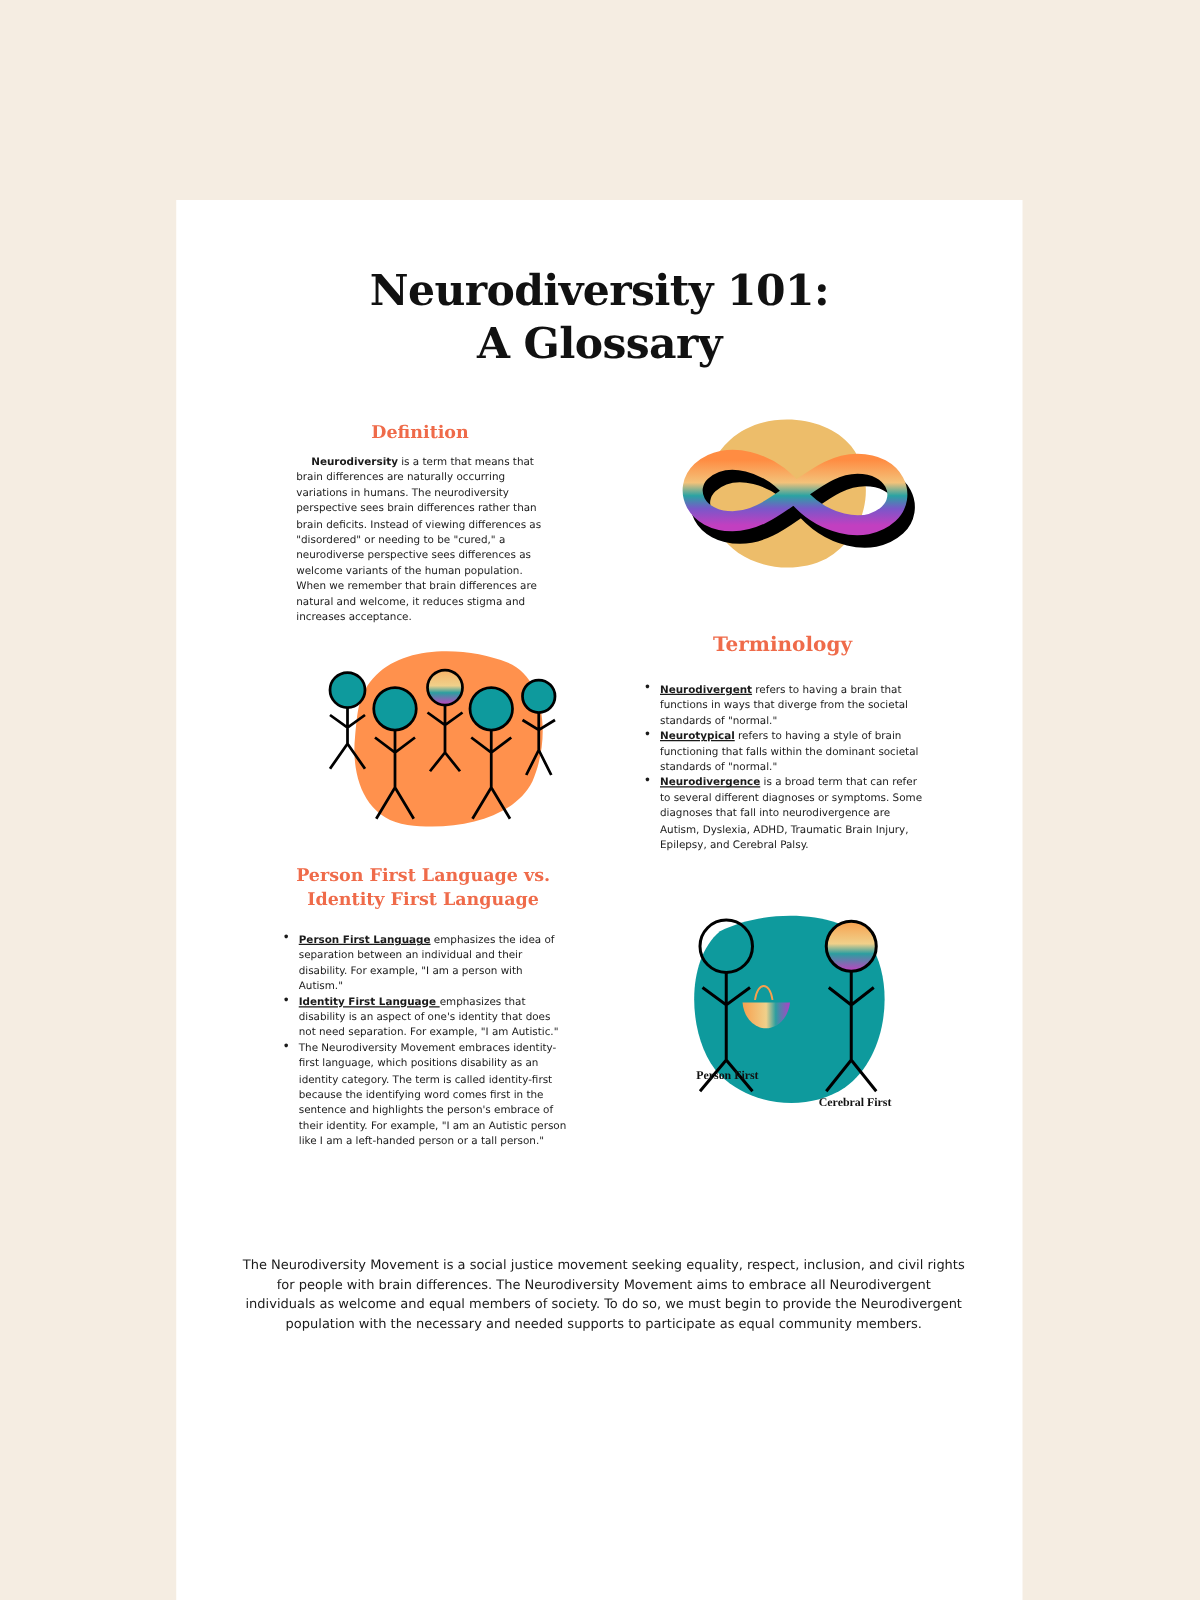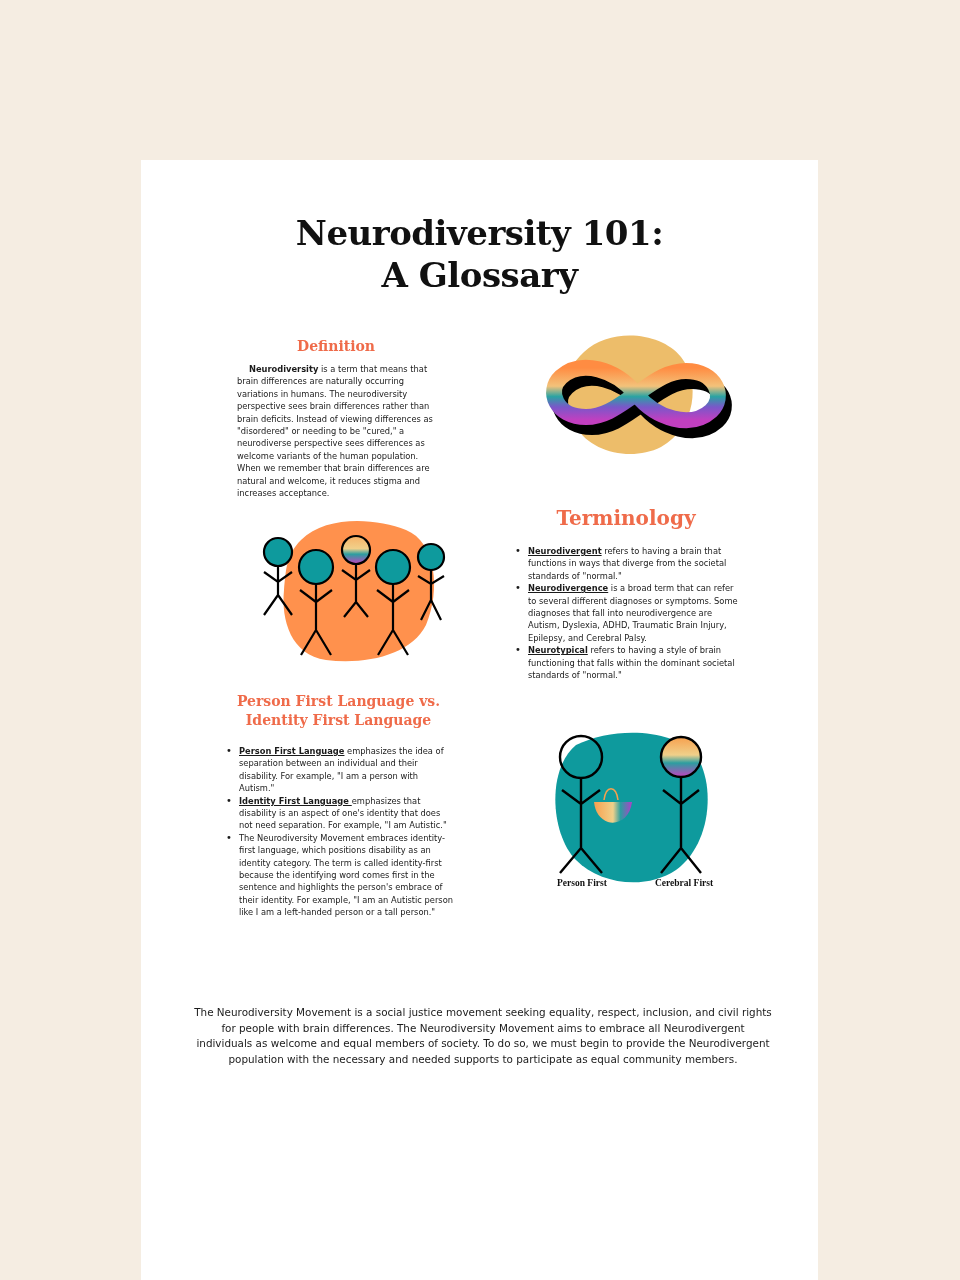--- a/index.html
+++ b/index.html
@@ -63,26 +63,26 @@
       <path d="M60 64 V 110 M44 70 L60 82 L76 70 M60 110 L45 135 M60 110 L75 135"></path>
       <circle cx="100" cy="30" r="14" fill="url(#hg)"></circle>
       <path d="M100 44 V 82 M86 50 L100 60 L114 50 M100 82 L88 97 M100 82 L112 97"></path>
       <circle cx="137" cy="47" r="17" fill="#0e9a9d"></circle>
       <path d="M137 64 V 110 M121 70 L137 82 L153 70 M137 110 L122 135 M137 110 L152 135"></path>
       <circle cx="175" cy="37" r="13" fill="#0e9a9d"></circle>
       <path d="M175 50 V 80 M162 56 L175 64 L188 56 M175 80 L165 100 M175 80 L185 100"></path>
     </g>
   </svg>
 
-  <div class="h2" style="left:390px; top:346px; width:190px; font-size:20px;">Terminology</div>
+  <div class="h2" style="left:390px; top:346px; width:190px; font-size:16px;">Terminology</div>
   <div class="body" style="left:369px; top:385px; width:232px;">
     <ul class="bl">
       <li><u>Neurodivergent</u><span> refers to having a brain that functions in ways that diverge from the societal standards of "normal."</span></li>
+      <li><u>Neurotypical</u><span> refers to having a style of brain functioning that falls within the dominant societal standards of "normal."</span></li>
       <li><u>Neurodivergence</u><span> is a broad term that can refer to several different diagnoses or symptoms. Some diagnoses that fall into neurodivergence are Autism, Dyslexia, ADHD, Traumatic Brain Injury, Epilepsy, and Cerebral Palsy.</span></li>
-      <li><u>Neurotypical</u><span> refers to having a style of brain functioning that falls within the dominant societal standards of "normal."</span></li>
     </ul>
   </div>
 
   <div class="h2" style="left:70px; top:532px; width:255px; font-size:14px; line-height:19px;">
     <div>Person First Language vs.</div>
     <div>Identity First Language</div>
   </div>
   <div class="body" style="left:80px; top:585px; width:232px;">
     <ul class="bl">
       <li><u>Person First Language</u><span> emphasizes the idea of separation between an individual and their disability. For example, "I am a person with Autism."</span></li>
@@ -109,18 +109,18 @@
     <path d="M30 15 C 70 -5, 130 0, 150 25 C 170 55, 165 115, 130 140 C 100 160, 55 155, 30 130 C 5 105, 0 40, 30 15 Z" fill="#0e9a9d"></path>
     <g stroke="#000" stroke-width="2.4" fill="none">
       <circle cx="35" cy="27" r="21" fill="none"></circle>
       <path d="M35 48 V 118 M16 60 L35 74 L54 60 M35 118 L14 143 M35 118 L56 143"></path>
       <circle cx="135" cy="27" r="20" fill="url(#hg2)"></circle>
       <path d="M135 47 V 118 M117 60 L135 74 L153 60 M135 118 L115 143 M135 118 L155 143"></path>
     </g>
     <path d="M58 70 C 60 55, 70 55, 72 70" stroke="#f7a04e" stroke-width="1.5" fill="none"></path>
     <path d="M48 72 L 86 72 C 84 88, 72 95, 62 92 C 54 89, 49 82, 48 72 Z" fill="url(#bg2)"></path>
   </svg>
-  <div class="caption" style="left:416px; top:718px;">Person First</div>
+  <div class="caption" style="left:416px; top:696px;">Person First</div>
   <div class="caption" style="left:514px; top:718px;">Cerebral First</div>
 
   <div class="body" style="left:52px; top:845px; width:580px; text-align:center; font-size:10.4px; line-height:15.5px;">The Neurodiversity Movement is a social justice movement seeking equality, respect, inclusion, and civil rights for people with brain differences. The Neurodiversity Movement aims to embrace all Neurodivergent individuals as welcome and equal members of society. To do so, we must begin to provide the Neurodivergent population with the necessary and needed supports to participate as equal community members.</div>
 
 </div>
 
 </body></html>

